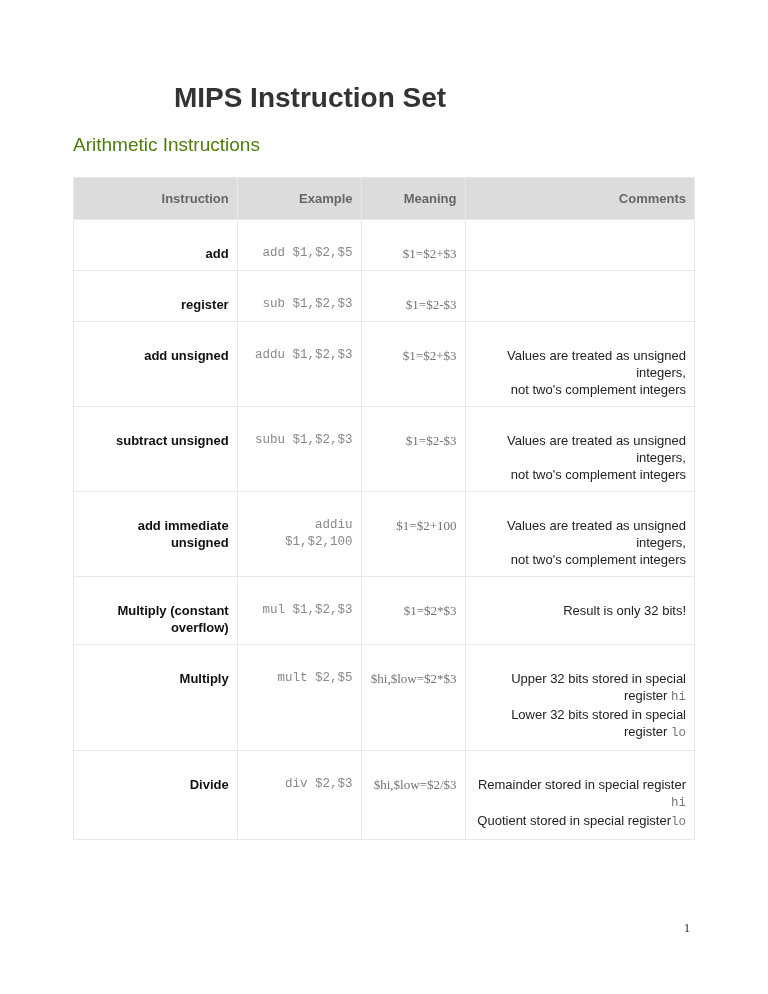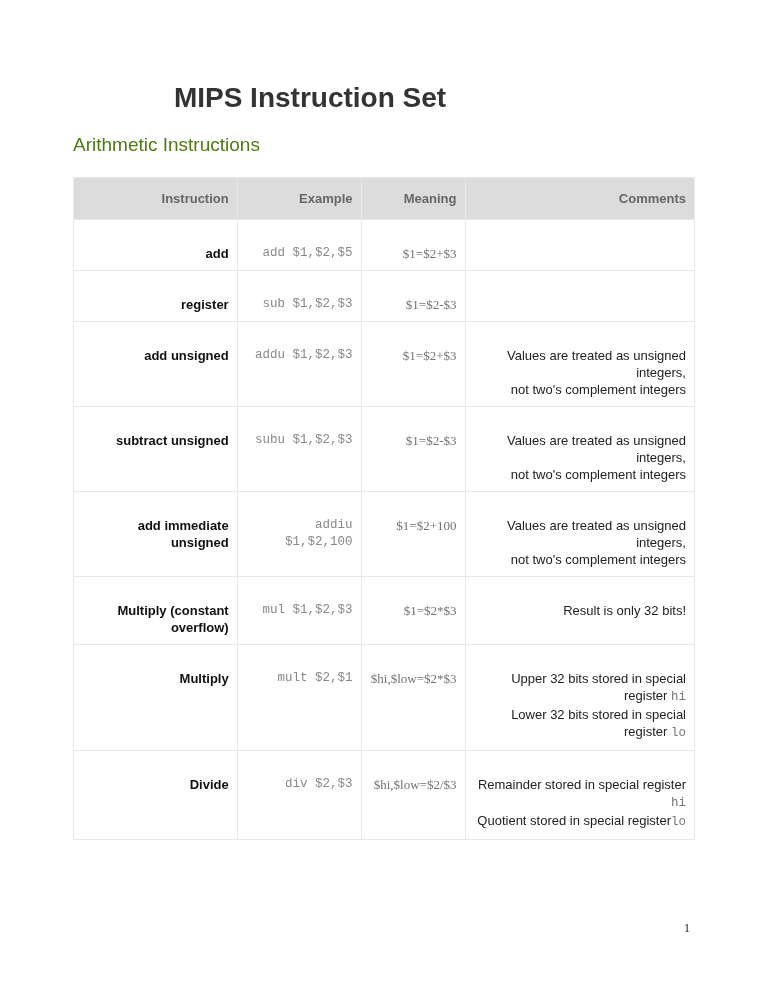--- a/index.html
+++ b/index.html
@@ -100,21 +100,21 @@
       </td>
     </tr>
     <tr class="row-two">
       <td class="instr">Multiply (constant overflow)</td>
       <td class="example">mul $1,$2,$3</td>
       <td class="meaning">$1=$2*$3</td>
       <td class="comment">Result is only 32 bits!</td>
     </tr>
     <tr class="row-mult">
       <td class="instr">Multiply</td>
-      <td class="example">mult $2,$1</td>
+      <td class="example">mult $2,$5</td>
       <td class="meaning">$hi,$low=$2*$3</td>
       <td class="comment">
         <div><span>Upper 32 bits stored in special register </span><span class="mono-inline">hi</span></div>
         <div><span>Lower 32 bits stored in special register </span><span class="mono-inline">lo</span></div>
       </td>
     </tr>
     <tr class="row-div">
       <td class="instr">Divide</td>
       <td class="example">div $2,$3</td>
       <td class="meaning">$hi,$low=$2/$3</td>

